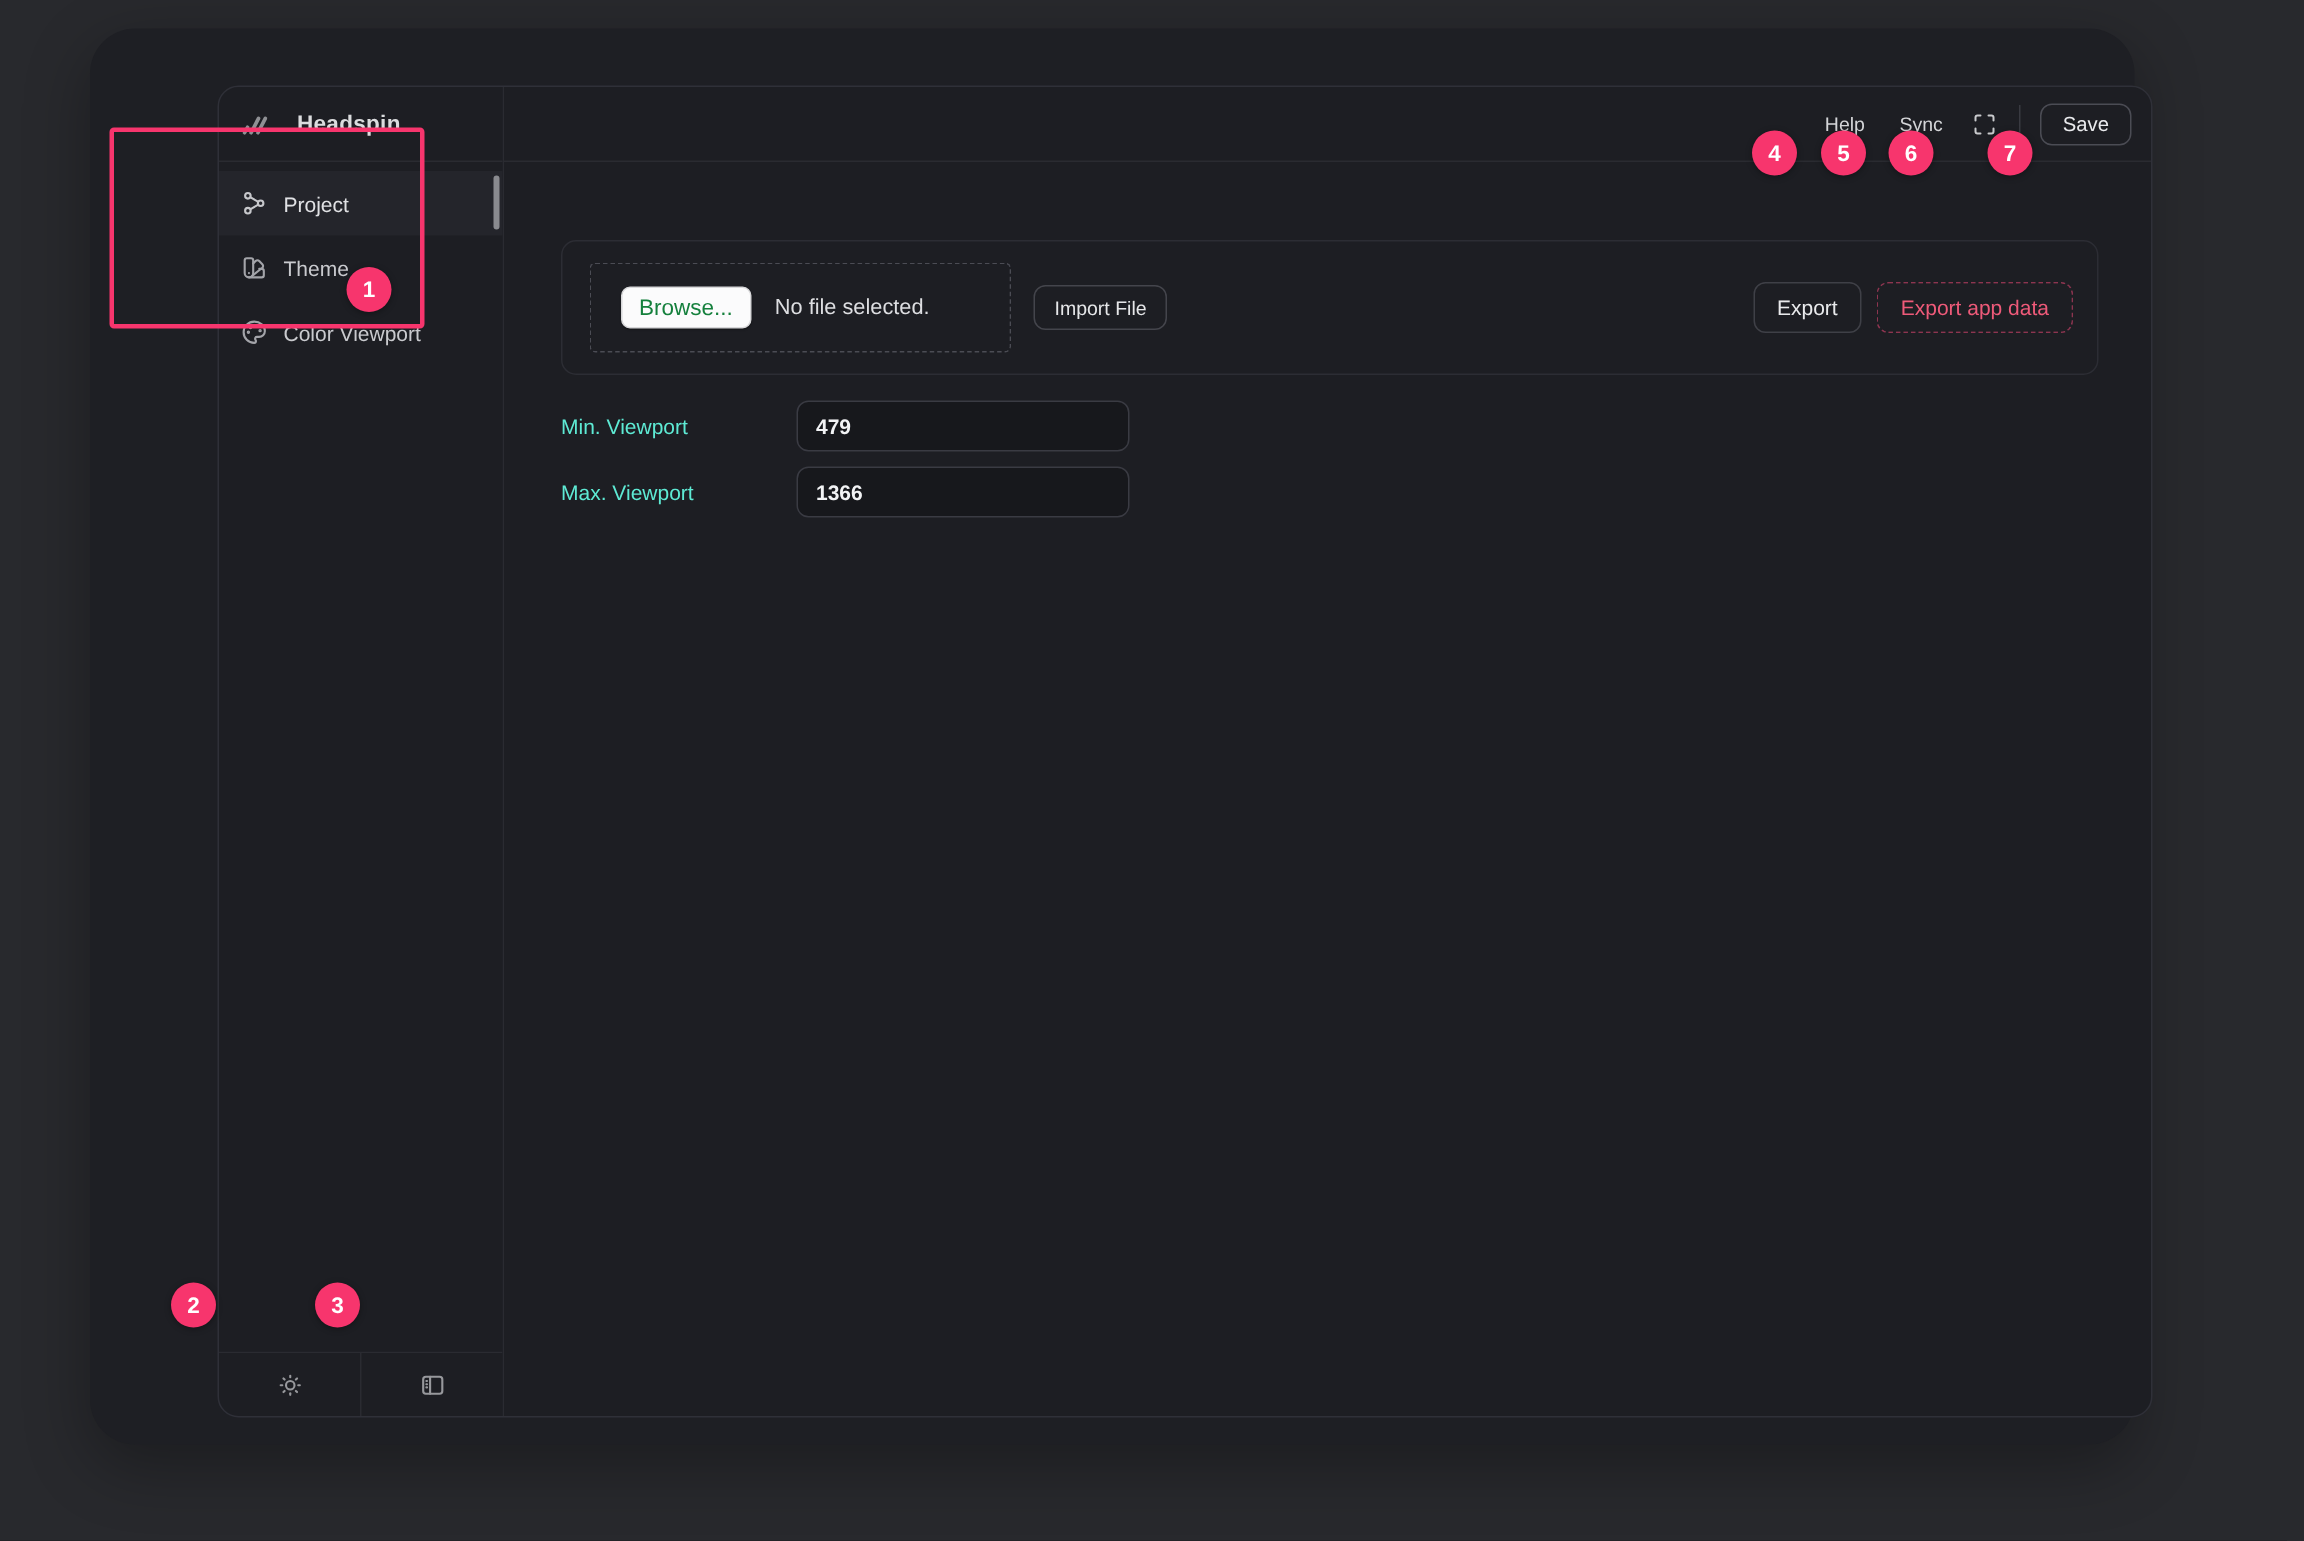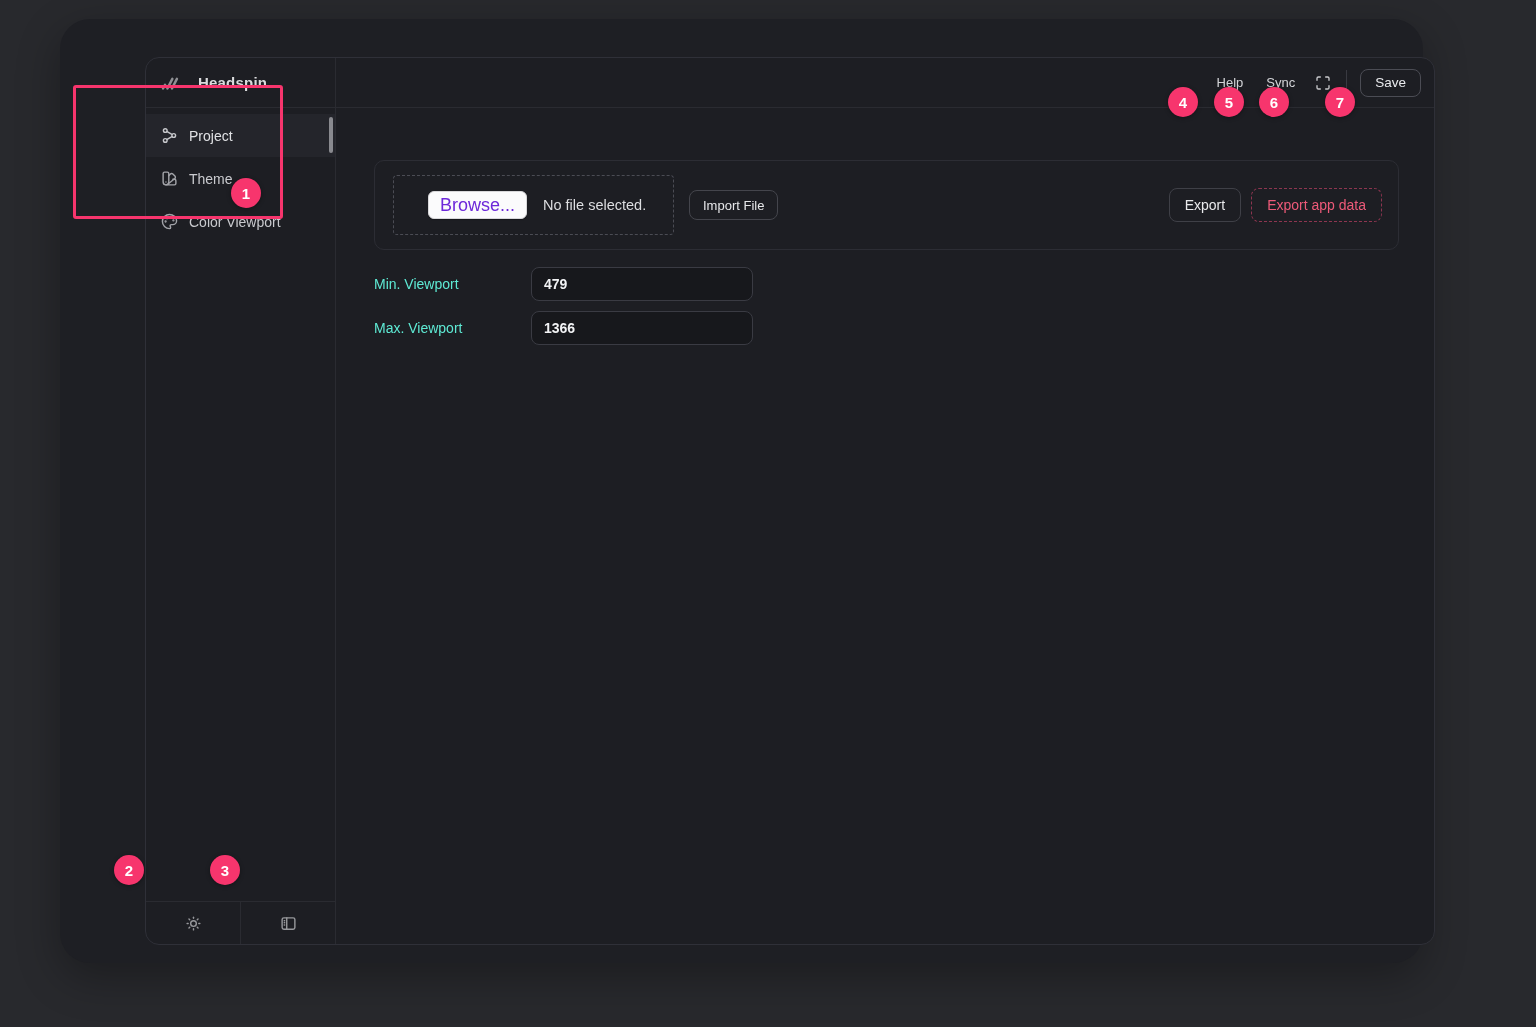--- a/index.html
+++ b/index.html
@@ -80,23 +80,23 @@
     position:absolute; left:38px; top:52px; width:1025px; height:90px;
     border:1px solid #2c2d34; border-radius:10px;
     display:flex; align-items:center;
   }
   .dropzone {
     margin-left:18px; width:281px; height:60px;
     border:1.5px dashed #4b4c54; border-radius:4px;
     display:flex; align-items:center;
   }
   .browse-btn {
-    margin-left:34px; height:28px; padding:0 11px;
+    margin-left:20px; height:28px; padding:0 11px;
     background:#fbfbfc; border:1px solid #d8d8da; border-radius:6px;
-    color:#6d28d9; font-size:18px; font-weight:400; font-family:inherit; cursor:pointer;
+    color:#15803d; font-size:15px; font-weight:400; font-family:inherit; cursor:pointer;
     box-shadow:0 1px 1px rgba(0,0,0,.25);
   }
   .file-status { margin-left:16px; color:#dddee1; font-size:14.5px; }
   .import-btn {
     margin-left:15px; height:30px; padding:0 13px;
     background:transparent; border:1px solid #44454c; border-radius:8px;
     color:#e6e7e9; font-size:13px; font-family:inherit; cursor:pointer;
   }
   .card-right { margin-left:auto; margin-right:16px; display:flex; gap:10px;padding-left:24px; }
   .export-btn {

